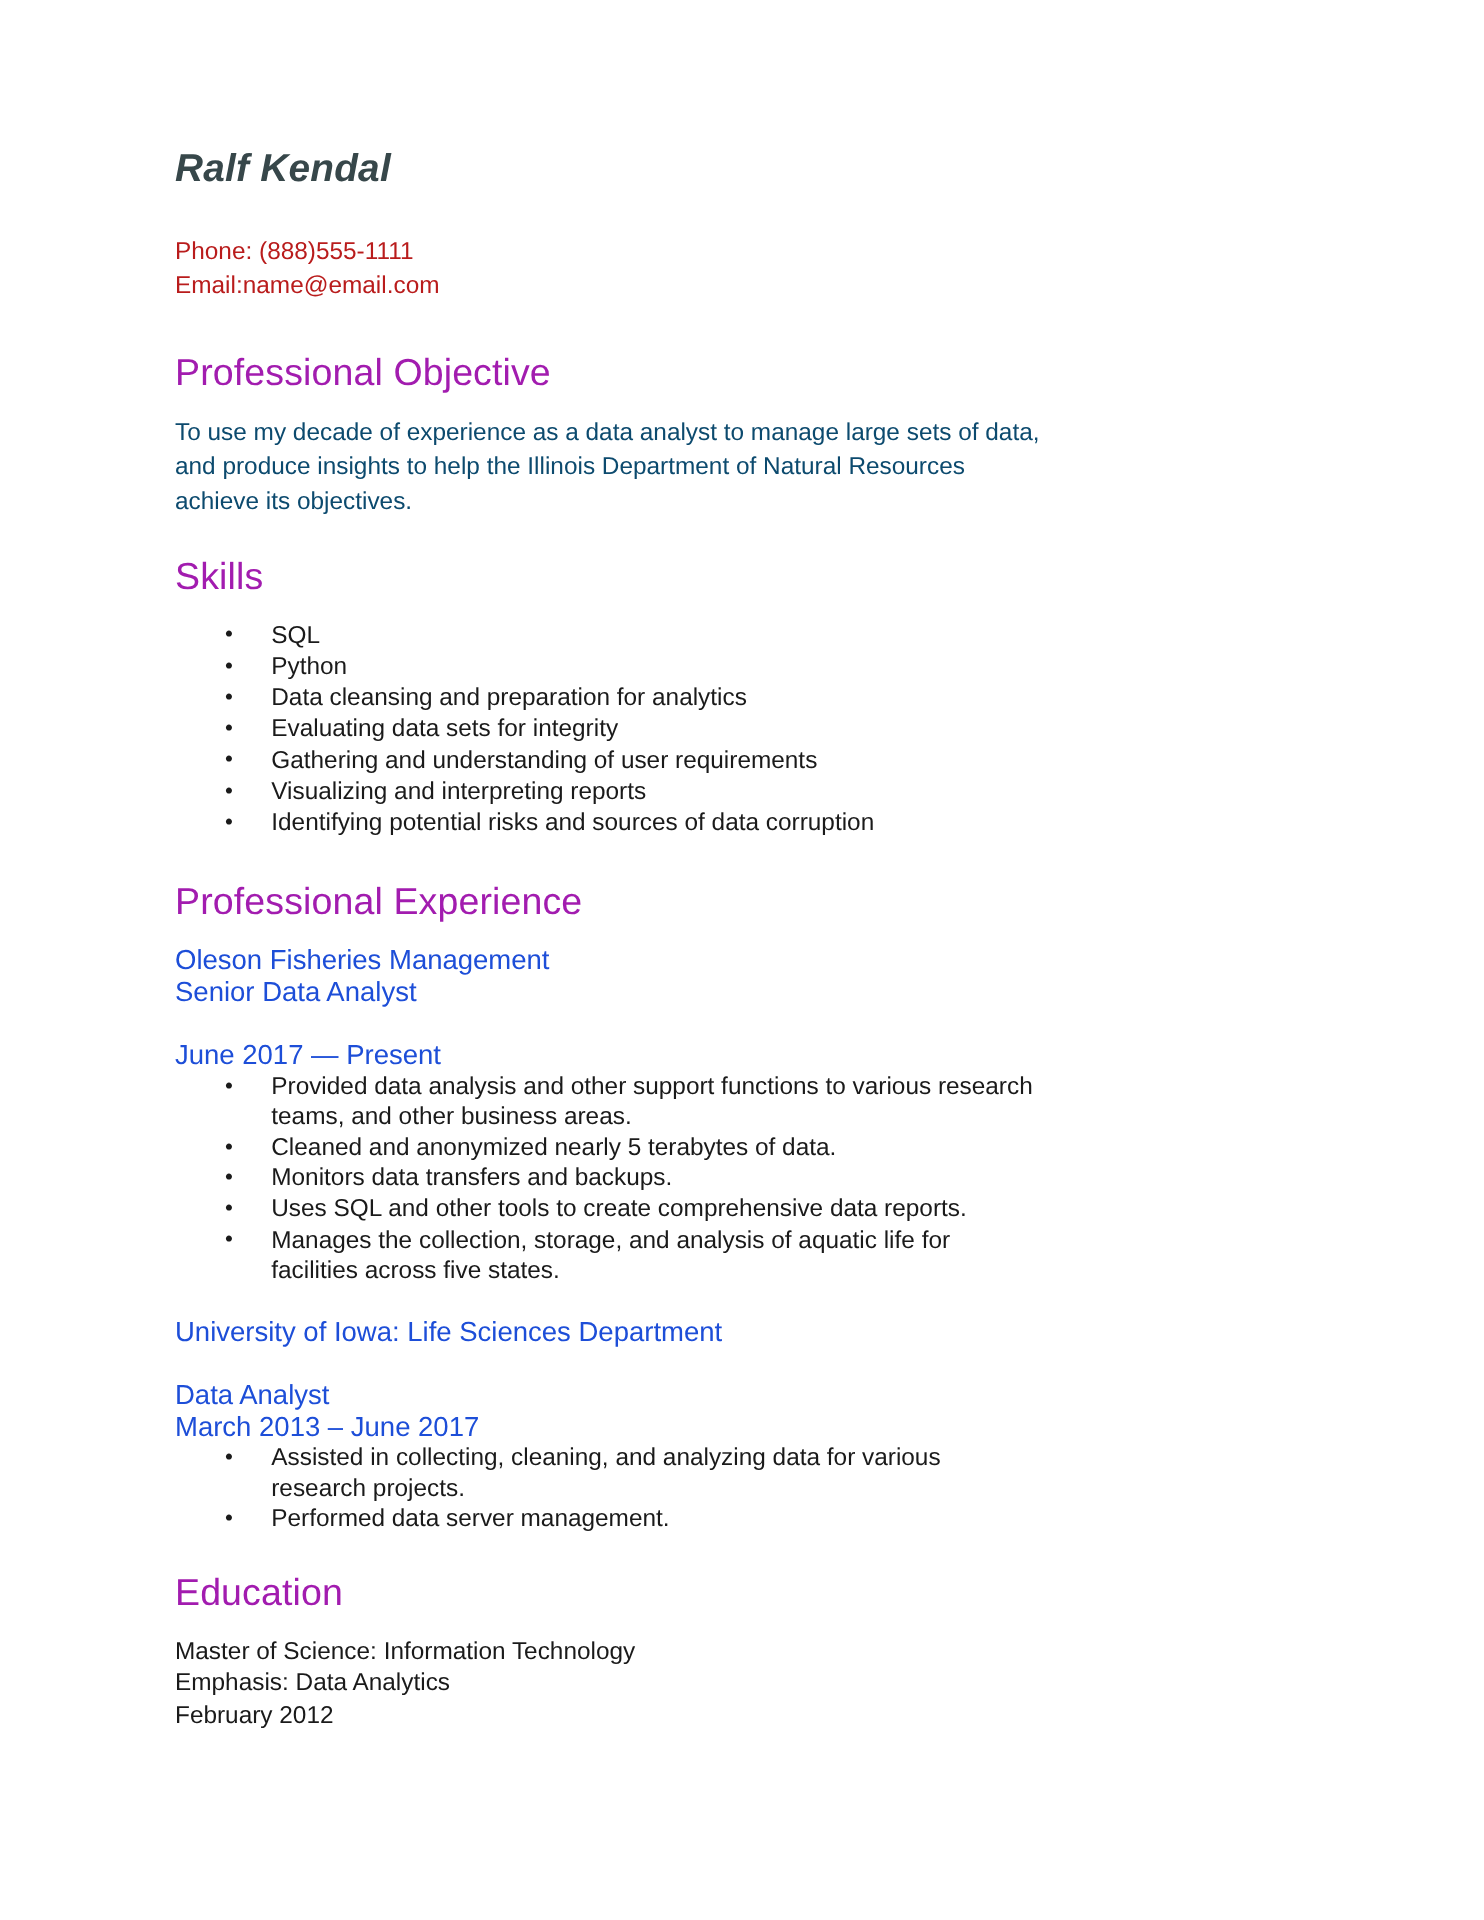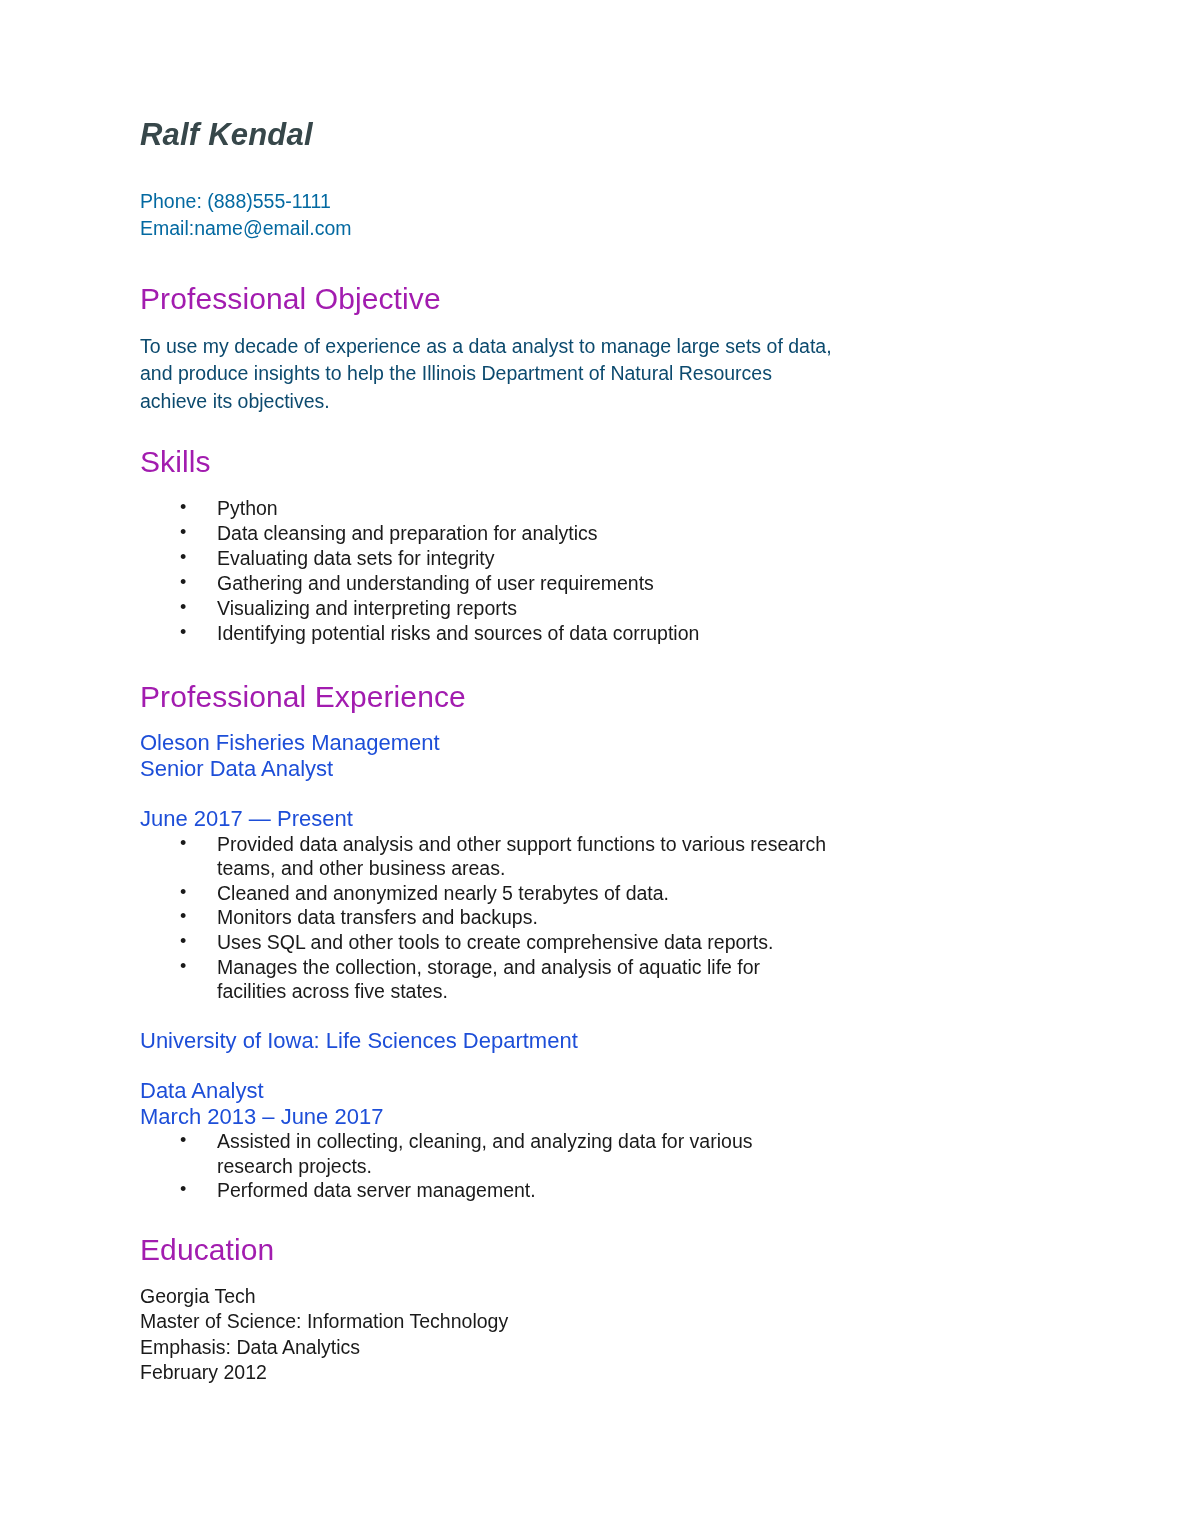--- a/index.html
+++ b/index.html
@@ -33,21 +33,21 @@
     line-height: 1.1;
   }
 
   .contact-block {
     margin: 0 0 40px 0;
   }
 
   .contact-line {
     font-size: 19.5px;
     line-height: 27px;
-    color: #0369a1;
+    color: #b91c1c;
   }
 
   .section-heading {
     font-size: 30px;
     font-weight: normal;
     color: #a21caf;
     margin: 0 0 16px 0;
     line-height: 1.15;
     letter-spacing: 0.1px;
   }
@@ -140,20 +140,21 @@
   </div>
 
   <section class="section section-objective">
     <h2 class="section-heading">Professional Objective</h2>
     <p class="para">To use my decade of experience as a data analyst to manage large sets of data, and produce insights to help the Illinois Department of Natural Resources achieve its objectives.</p>
   </section>
 
   <section class="section section-skills">
     <h2 class="section-heading">Skills</h2>
     <ul class="bullets">
+      <li>SQL</li>
       <li>Python</li>
       <li>Data cleansing and preparation for analytics</li>
       <li>Evaluating data sets for integrity</li>
       <li>Gathering and understanding of user requirements</li>
       <li>Visualizing and interpreting reports</li>
       <li>Identifying potential risks and sources of data corruption</li>
     </ul>
   </section>
 
   <section class="section section-experience">
@@ -182,19 +183,18 @@
       <div class="job-line">March 2013 – June 2017</div>
       <ul class="bullets tight job-bullets">
         <li>Assisted in collecting, cleaning, and analyzing data for various research projects.</li>
         <li>Performed data server management.</li>
       </ul>
     </div>
   </section>
 
   <section class="section section-education">
     <h2 class="section-heading">Education</h2>
-    <div class="edu-line">Georgia Tech</div>
     <div class="edu-line">Master of Science: Information Technology</div>
     <div class="edu-line">Emphasis: Data Analytics</div>
     <div class="edu-line">February 2012</div>
   </section>
 
 </div>
 
 </body></html>

